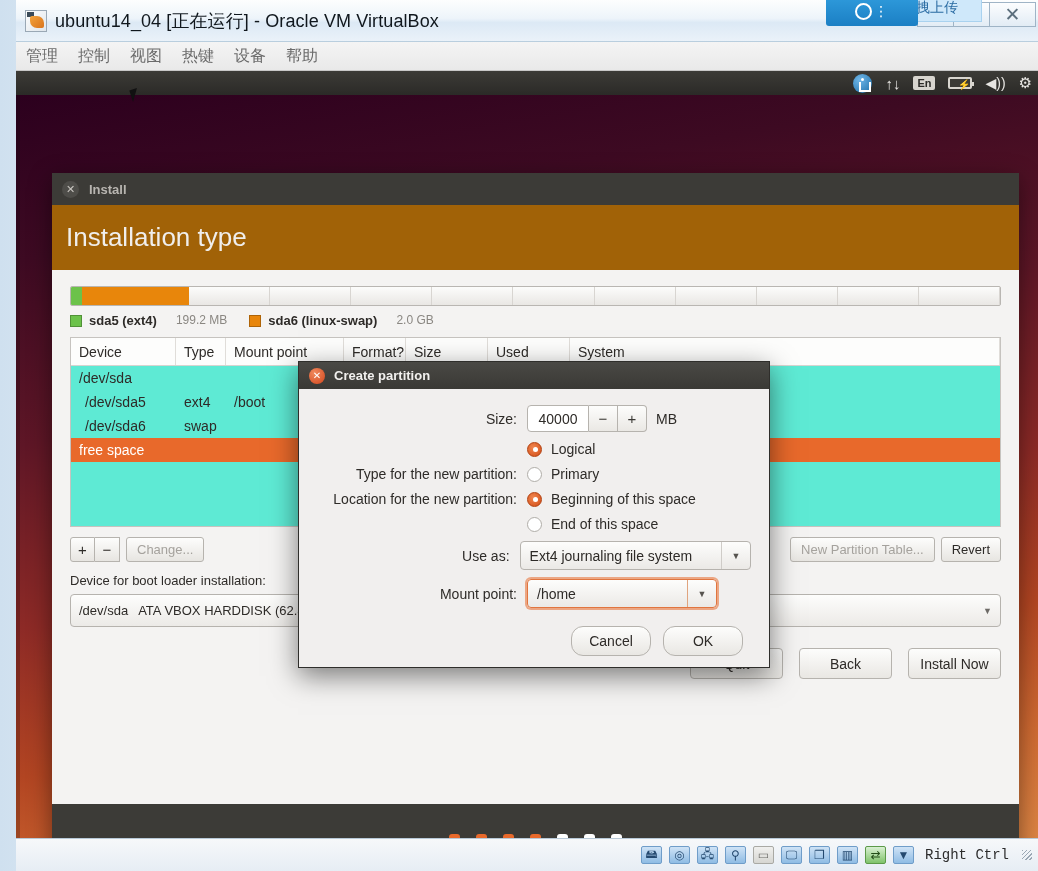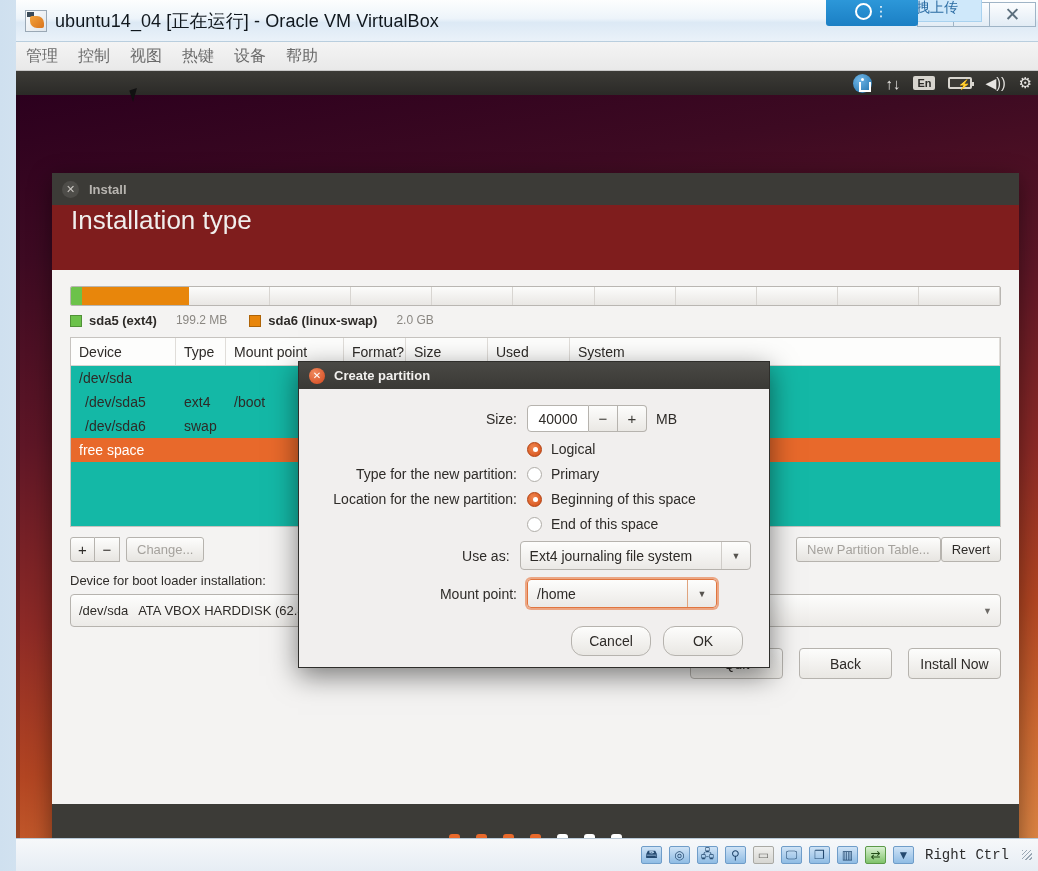--- a/index.html
+++ b/index.html
@@ -150,22 +150,22 @@
   .inst-titlebar {
     height:32px; background:#3c3b37; display:flex; align-items:center; padding-left:10px;
   }
   .inst-close {
     width:17px;height:17px;border-radius:50%;background:#4e4d49;
     color:#c9c6c1; font-size:11px; display:flex;align-items:center;justify-content:center;
     margin-right:10px;
   }
   .inst-title { color:#b8b5b0; font-size:13px; font-weight:bold; }
   .inst-header {
-    height:65px; background:#7f1d1d;
-    display:flex; align-items:flex-start; padding-left:19px;
+    height:65px; background:#a16207;
+    display:flex; align-items:center; padding-left:14px;
   }
   .inst-header h1 { color:#f0eeec; font-size:26px; font-weight:normal; }
   .inst-body {
     position:relative; height:534px; background:#f4f3f2; padding:16px 18px 0 18px;
   }
   .inst-footer {
     height:70px; background:#3c3b37; display:flex; align-items:center; justify-content:center;
   }
   .dots { display:flex; gap:16px; }
   .dot { width:11px;height:11px;border-radius:3px;background:#ffffff; }
@@ -183,21 +183,21 @@
 
   .legend { display:flex; gap:22px; margin-top:7px; }
   .lg { display:flex; flex-direction:row; }
   .lg-top { display:flex; align-items:center; gap:7px; }
   .lg-sw { width:12px;height:12px;border:1px solid rgba(0,0,0,.25); }
   .lg-name { font-size:13px; font-weight:bold; color:#2e2b28; white-space:nowrap;}
   .lg-size { font-size:12px; color:#8a8782; margin-left:19px; }
 
   
   .ptable {
-    margin-top:9px; border:1px solid #c6c3bf; background:#14b8a6; height:190px;
+    margin-top:9px; border:1px solid #c6c3bf; background:#5eead4; height:190px;
     display:flex; flex-direction:column; overflow:hidden; position:relative;
   }
   .pt-head { display:flex; height:28px; background:#fdfdfc; border-bottom:1px solid #d7d4d0; }
   .pt-head div {
     font-size:14px; color:#2e2b28; display:flex; align-items:center; padding-left:8px;
     border-right:1px solid #e0ddd9;
   }
   .pt-row { display:flex; height:24px; align-items:center; font-size:14px; color:#2e2b28; }
   .pt-row.sel { background:#e8692b; color:#fff; }
   .pt-row div { padding-left:8px; }
@@ -210,21 +210,21 @@
   .btn {
     border:1px solid #b6b3ae; border-radius:3px;
     background:linear-gradient(180deg,#fdfdfc,#e7e5e1);
     font-size:13px; color:#2e2b28; padding:4px 10px;
   }
   .btn.dim { color:#a5a29d; }
   .btn-sq { width:25px; padding:3px 0; text-align:center; font-size:15px; border-radius:0;}
   .btn-sq.first{ border-radius:3px 0 0 3px;}
   .btn-sq.mid{ border-left:none; }
   .btn-change { margin-left:6px; }
-  .tb-right { margin-left:auto; display:flex; gap:0;padding-left:36px; }
+  .tb-right { margin-left:auto; display:flex; gap:6px;padding-left:36px; }
 
   .bl-label { font-size:13px; color:#2e2b28; margin-top:11px; }
   .combo {
     margin-top:6px; height:33px; border:1px solid #b6b3ae; border-radius:4px;
     background:linear-gradient(180deg,#fdfdfc,#eceae7);
     display:flex; align-items:center; padding:0 8px;
     font-size:13px; color:#2e2b28;
   }
   .combo .caret { margin-left:auto; font-size:9px; color:#6d6a66; }
   .combo .bl-dev { margin-right:10px; }

